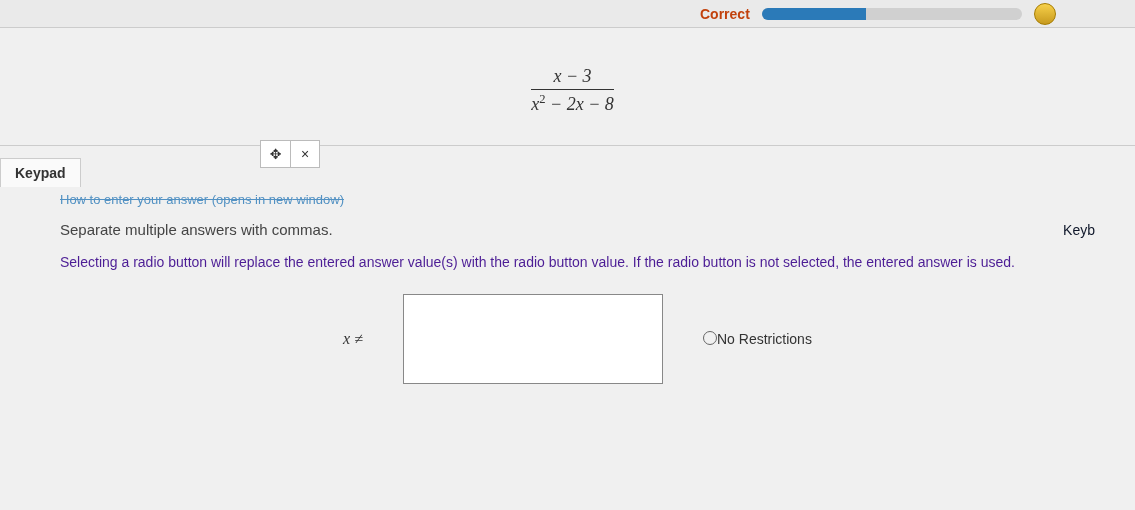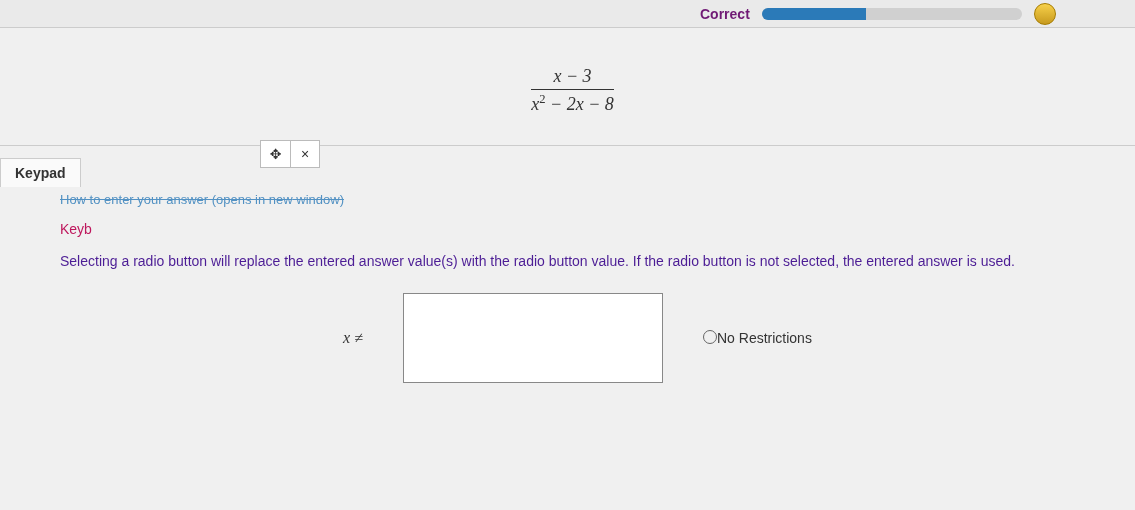--- a/index.html
+++ b/index.html
@@ -14,21 +14,21 @@
     }
     .top-bar {
       display: flex;
       align-items: center;
       border-bottom: 1px solid #ccc;
       background: #eaeaea;
       height: 28px;
       padding-left: 700px;
       gap: 12px;
     }
-    .correct-label { font-weight: bold; color: #701a75; font-size: 14px; }
+    .correct-label { font-weight: bold; color: #c2410c; font-size: 14px; }
     .progress-bar {
       width: 260px; height: 12px; background: #d0d0d0; border-radius: 6px; overflow: hidden;
     }
     .progress-fill { height: 100%; width: 40%; background: #2b7ab8; }
     .badge {
       width: 22px; height: 22px; border-radius: 50%; background: linear-gradient(#f7d04a,#c79a1e);
       border:1px solid #a67c00;
     }
     .question-block {
       padding: 18px 60px 20px 70px;
@@ -59,21 +59,21 @@
       display: flex; align-items: center; justify-content: center;
       font-size: 14px; cursor: pointer;
     }
     .drag-btn:first-child { border-right: none; }
     .link-row {
       color: #2b7ab8; font-size: 13px; margin-top: 26px;
       text-decoration: line-through; opacity: 0.8;
     }
     .link-row .tail { text-decoration: none; text-decoration-line: none; display:inline; }
     .hint1 { font-size: 15px; color: #444; margin-top: 14px; display:flex; justify-content:space-between; align-items:center;}
-    .keyb-cut { color:#be185d; font-size:14px;}
+    .keyb-cut { color:#0f172a; font-size:14px;}
     .hint2 { font-size: 14px; color: #4c1d95; margin-top: 16px; }
     .input-row {
       display: flex; align-items: center; justify-content: center;
       gap: 40px; margin-top: 24px;
     }
     .xneq { font-family: "Times New Roman", serif; font-style: italic; font-size: 16px; }
     .answer-input {
       width: 260px; height: 90px; border: 1px solid #888; background: #fff;
       font-size: 16px; padding: 8px;
     }
@@ -110,20 +110,21 @@
   <div class="drag-handle">
     <div class="drag-btn">✥</div>
     <div class="drag-btn">×</div>
   </div>
 
   <div class="link-row">
     <span>How to enter your answer (opens in new</span><span class="tail" style="text-decoration:none;"> window)</span>
   </div>
 
   <div class="hint1">
+    <span>Separate multiple answers with commas.</span>
     <span class="keyb-cut">Keyb</span>
   </div>
 
   <div class="hint2">Selecting a radio button will replace the entered answer value(s) with the radio button value. If the radio button is not selected, the entered answer is used.</div>
 
   <div class="input-row">
     <span class="xneq">x ≠</span>
     <input class="answer-input" type="text" value="" style="">
     <div class="radio-group">
       <div class="radio-circle"></div>

